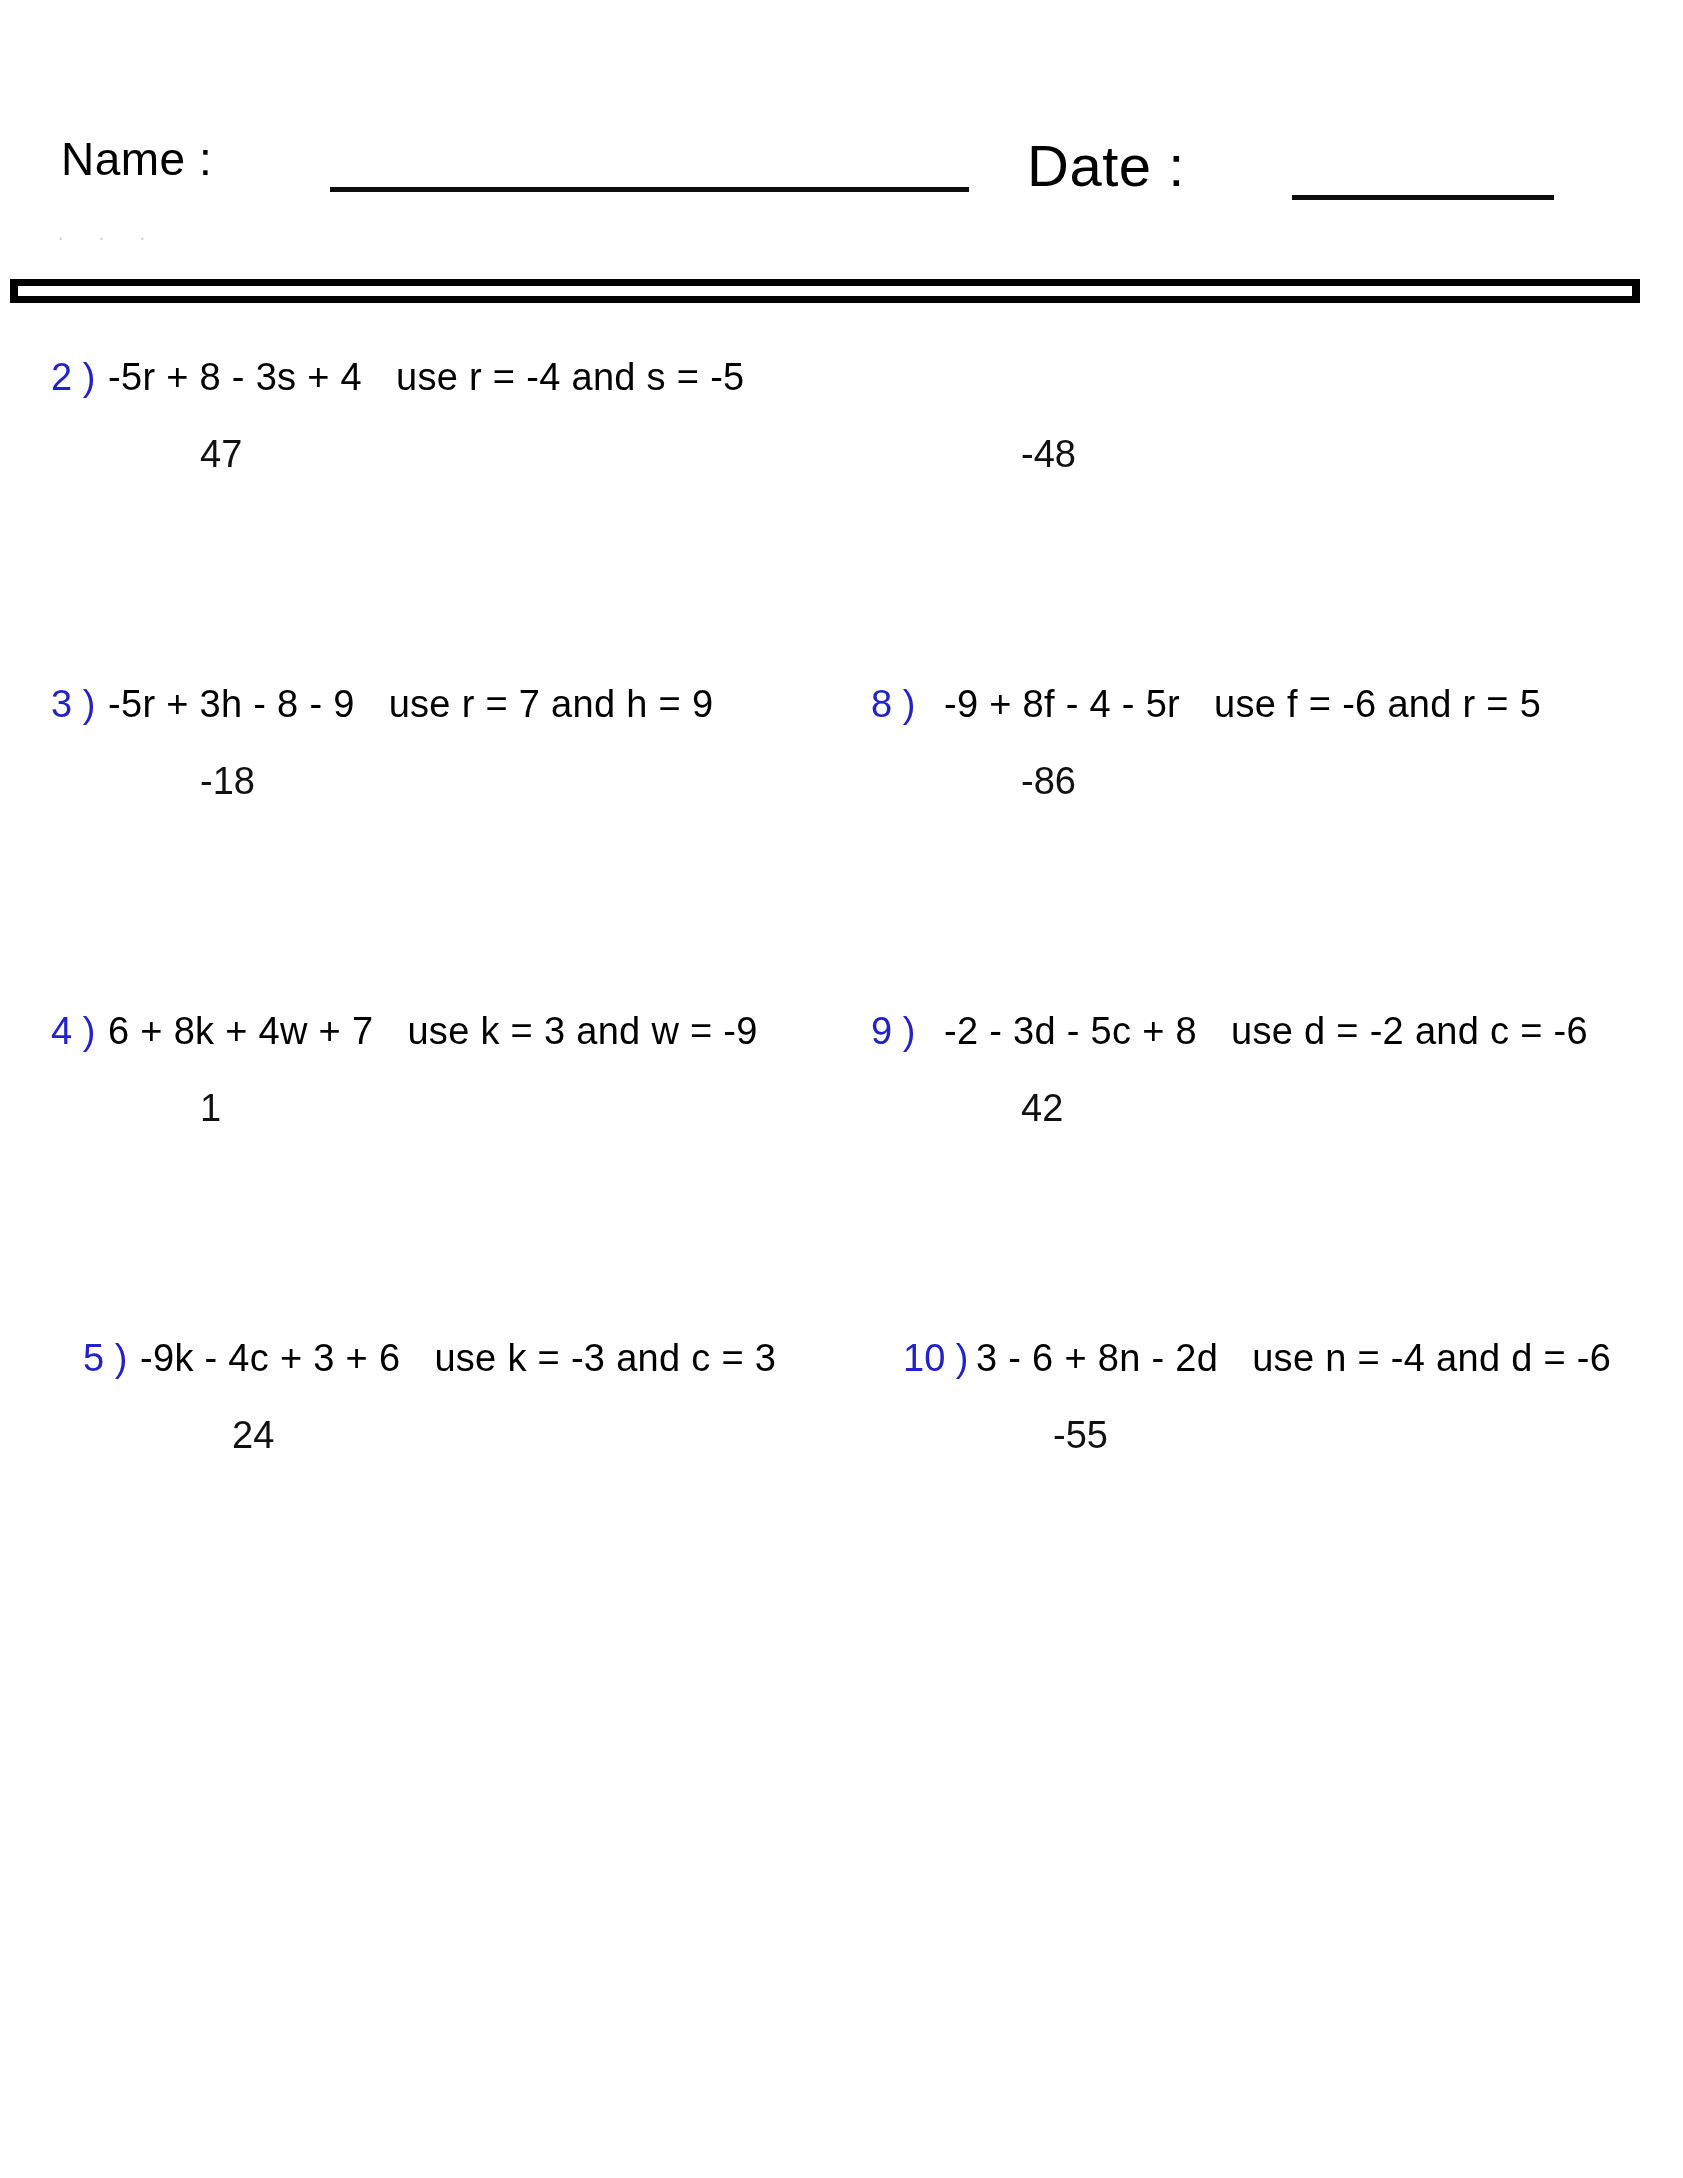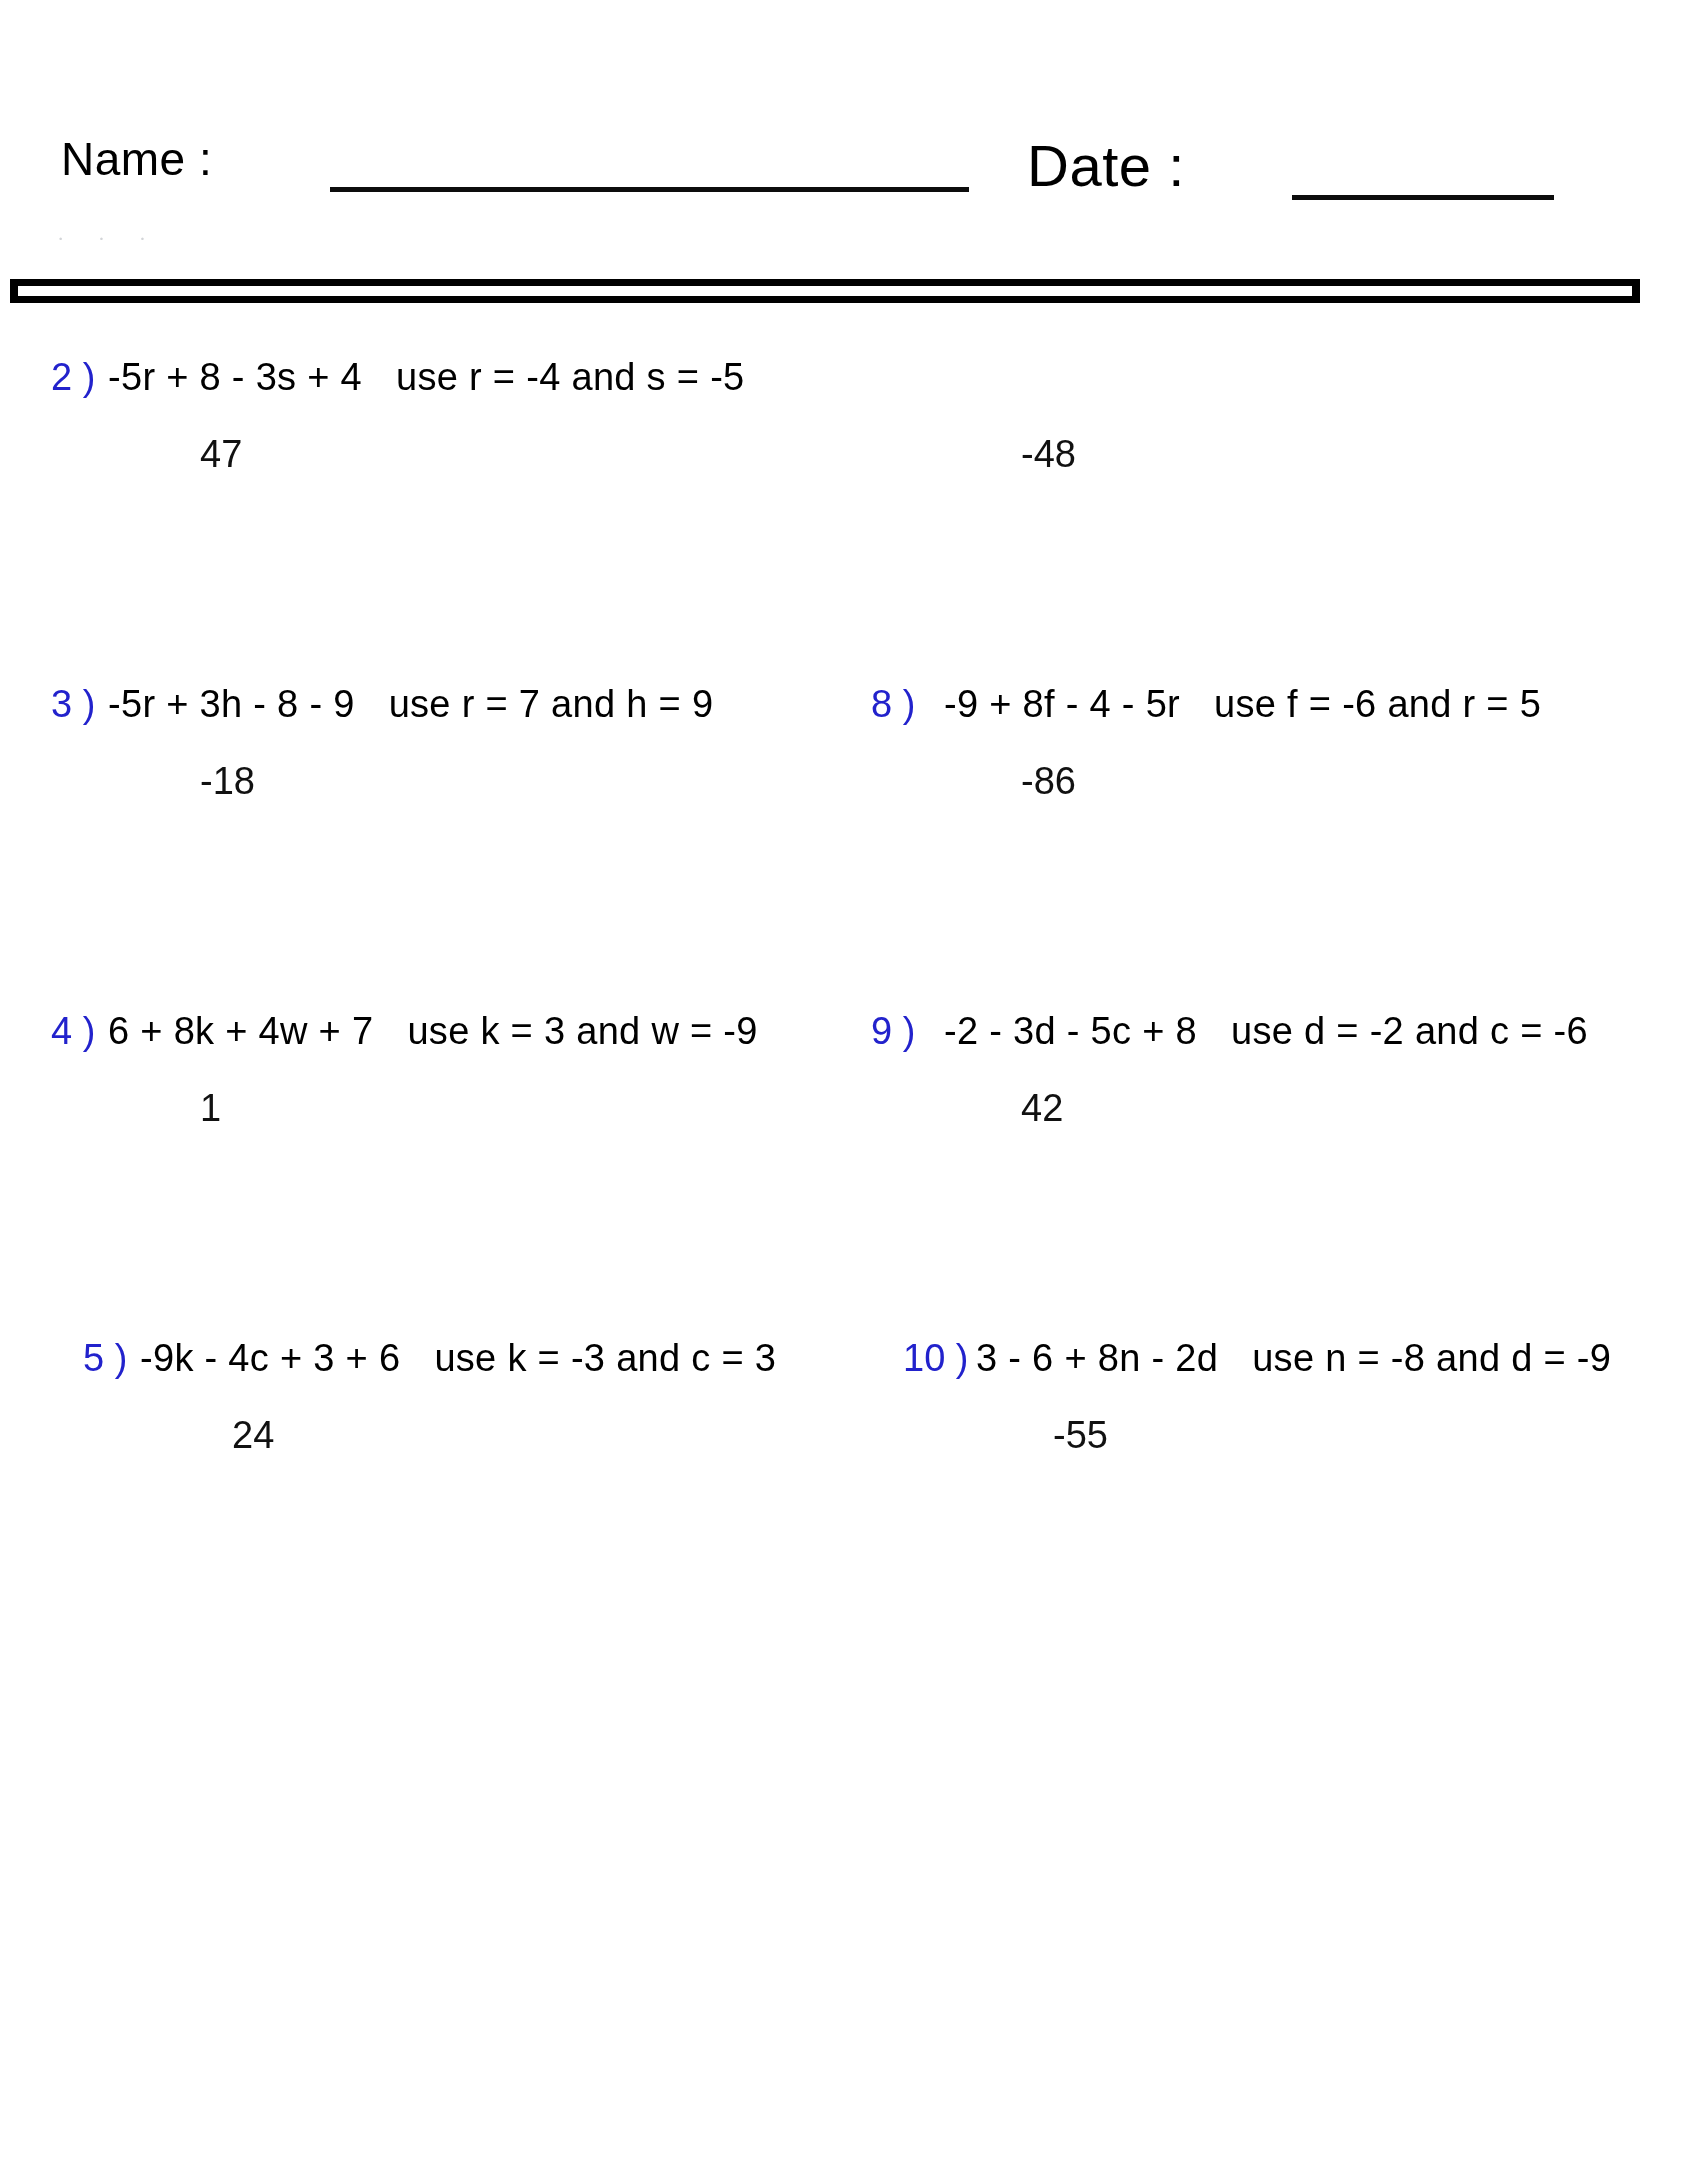--- a/index.html
+++ b/index.html
@@ -225,21 +225,21 @@
 
     <div class="prow">
       <div class="cell left">
         <div class="qline">
           <span class="qnum">5 )</span><span class="qexpr">-9k - 4c + 3 + 6</span><span class="quse">use  k = -3 and c = 3</span>
         </div>
         <div class="answer">24</div>
       </div>
       <div class="cell right">
         <div class="qline">
-          <span class="qnum">10 )</span><span class="qexpr">3 - 6 + 8n - 2d</span><span class="quse">use  n = -8 and d = -9</span>
+          <span class="qnum">10 )</span><span class="qexpr">3 - 6 + 8n - 2d</span><span class="quse">use  n = -4 and d = -6</span>
         </div>
         <div class="answer">-55</div>
       </div>
     </div>
 
   </div>
 </div>
 
 
 </body></html>

